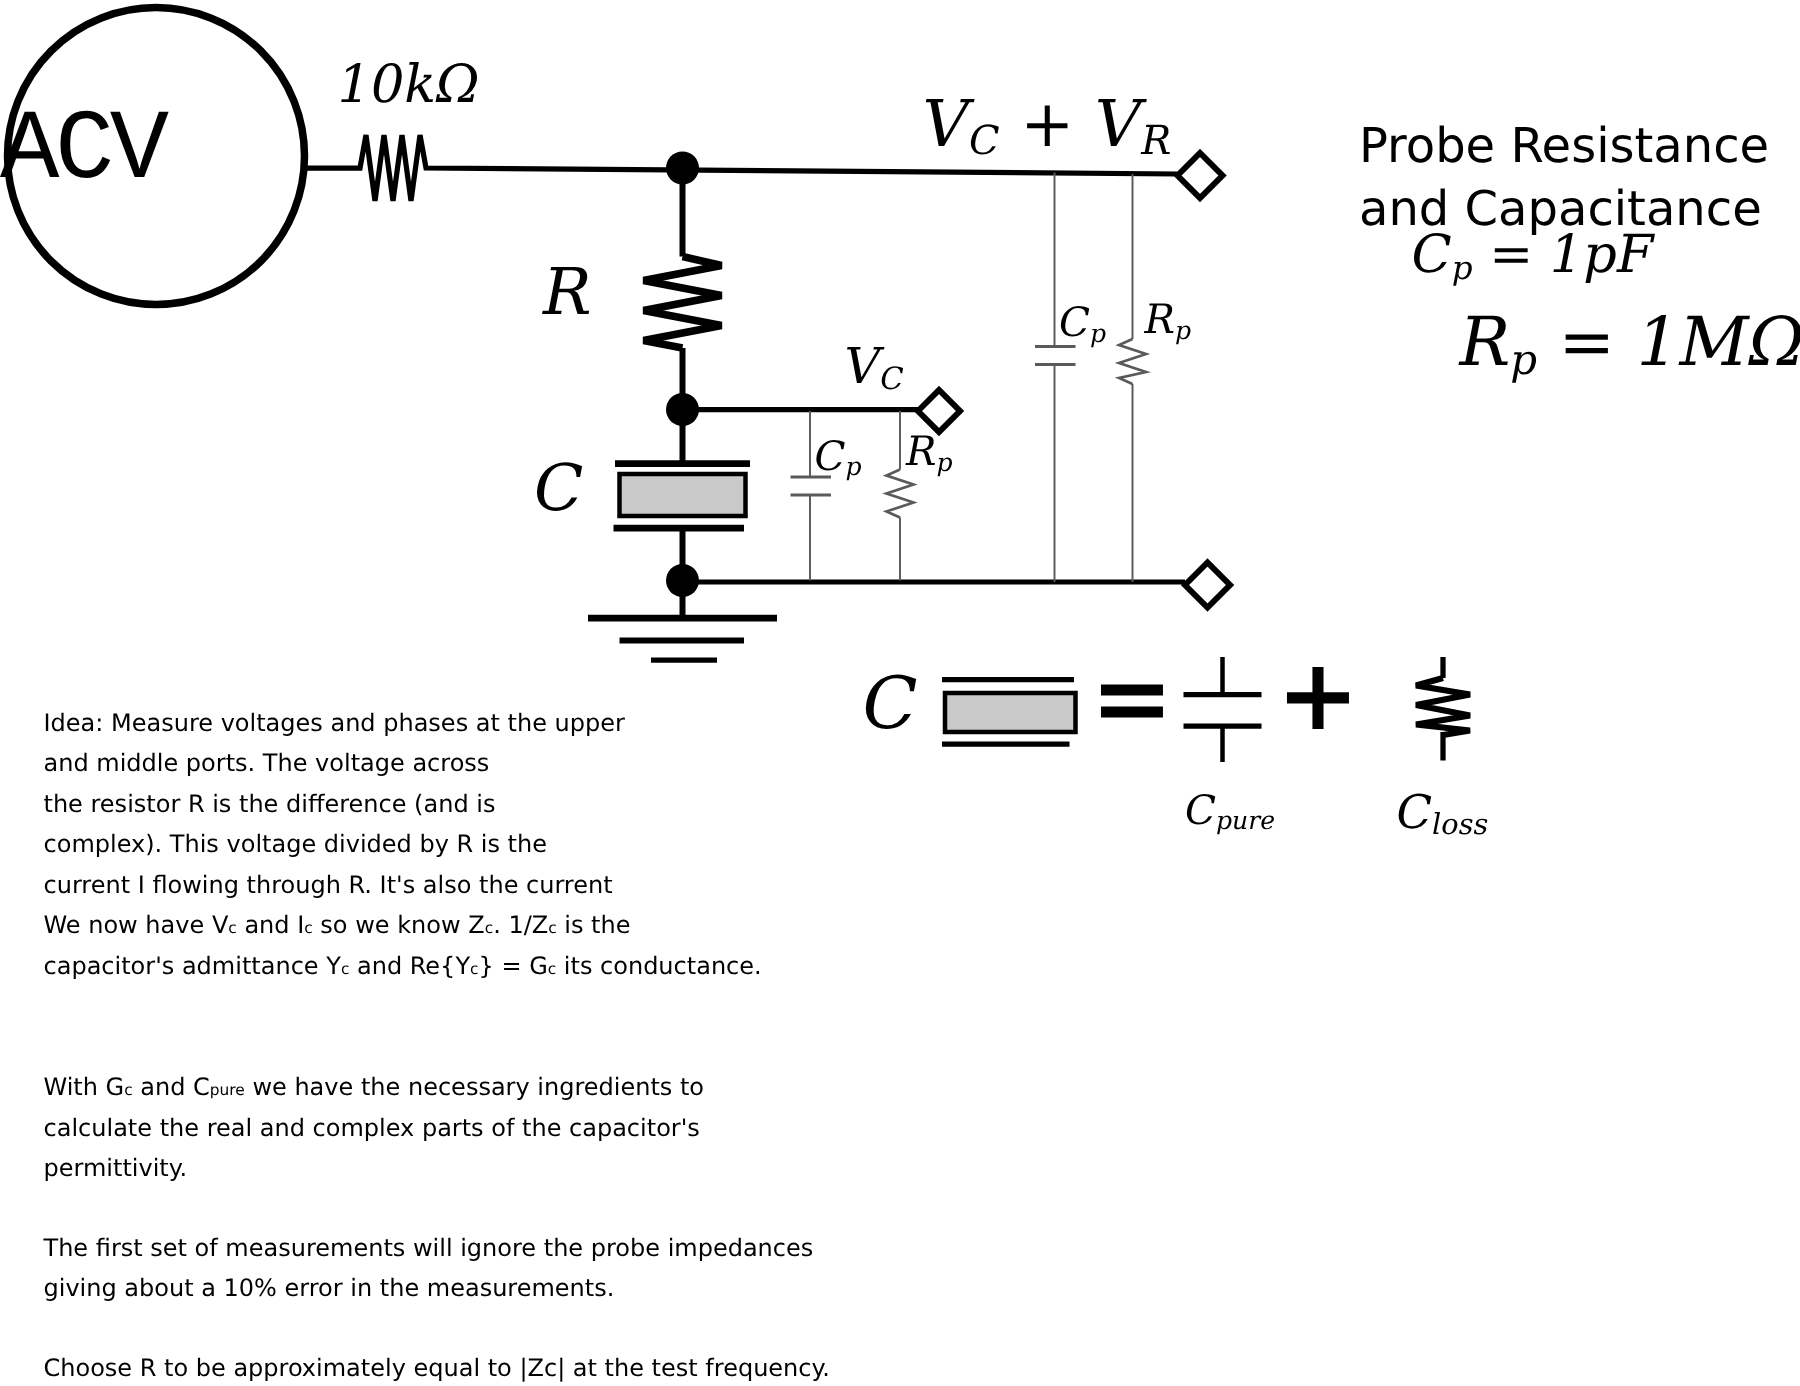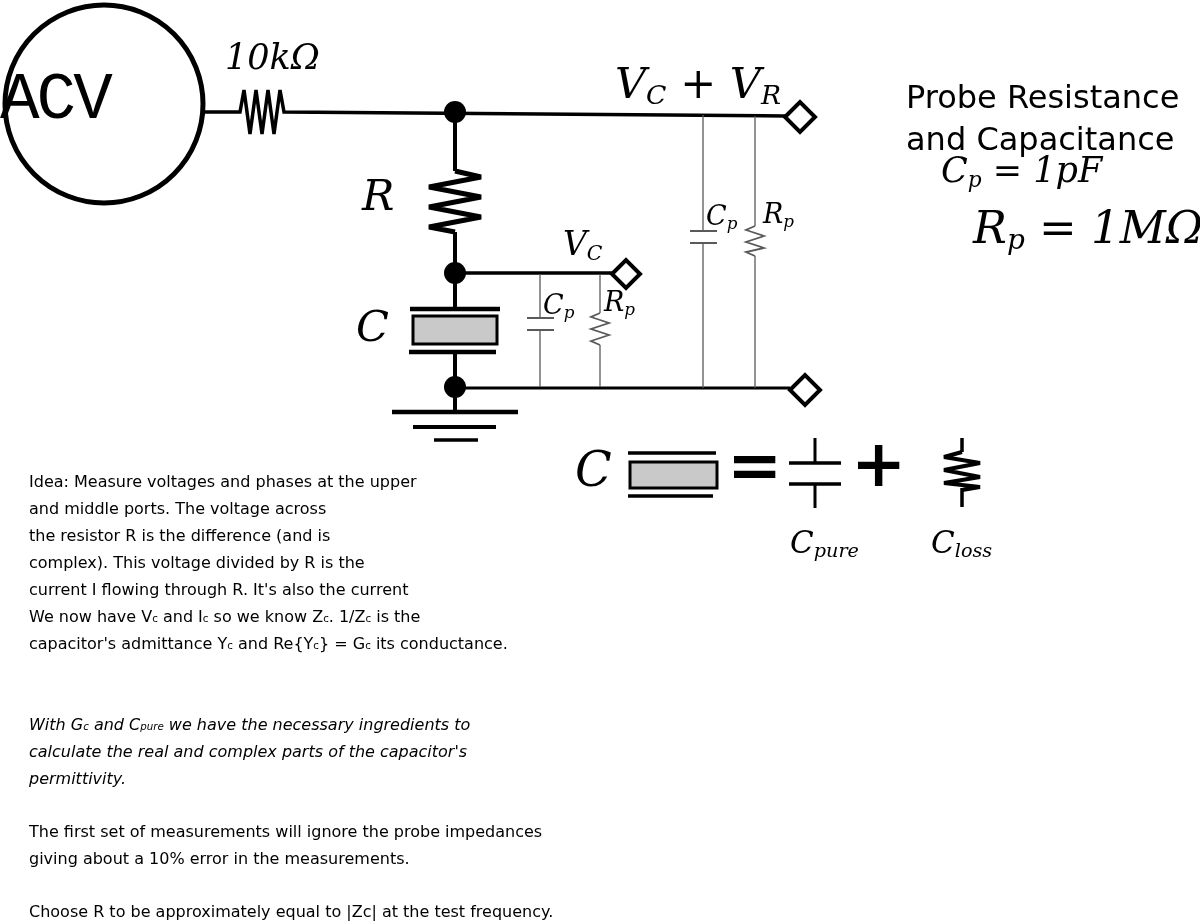--- a/index.html
+++ b/index.html
@@ -101,33 +101,33 @@
   <div class="abs sans probe-title">
     <div>Probe Resistance</div>
     <div>and Capacitance</div>
   </div>
   <div class="abs math" style="left:941px; top:153px; font-size:35px;"><span>C</span><sub>p</sub><span> = 1pF</span></div>
   <div class="abs math" style="left:937px; top:205px; font-size:45px;margin-left:36px;"><span>R</span><sub>p</sub><span> = 1MΩ</span></div>
 
   <div class="abs math" style="left:575px; top:445px; font-size:48px;">C</div>
   <div class="abs op" style="left:727px; top:432px; font-size:66px;">=</div>
   <div class="abs op" style="left:851px; top:430px; font-size:66px;">+</div>
-  <div class="abs math" style="left:790px; top:527px; font-size:31px;"><span>C</span><sub>pure</sub></div>
+  <div class="abs math" style="left:790px; top:527px; font-size:27px;"><span>C</span><sub>pure</sub></div>
   <div class="abs math" style="left:931px; top:527px; font-size:31px;"><span>C</span><sub>loss</sub></div>
 
   <div class="notes-para" style="top:468px;">
     <div class="note-line"><span>Idea: Measure voltages and phases at the upper</span></div>
     <div class="note-line"><span>and middle ports. The voltage across</span></div>
     <div class="note-line"><span>the resistor R is the difference (and is</span></div>
     <div class="note-line"><span>complex). This voltage divided by R is the</span></div>
     <div class="note-line"><span>current I flowing through R. It's also the current</span></div>
     <div class="note-line"><span>We now have V</span><sub>c</sub><span> and I</span><sub>c</sub><span> so we know Z</span><sub>c</sub><span>. 1/Z</span><sub>c</sub><span> is the</span></div>
     <div class="note-line"><span>capacitor's admittance Y</span><sub>c</sub><span> and Re{Y</span><sub>c</sub><span>} = G</span><sub>c</sub><span> its conductance.</span></div>
   </div>
-  <div class="notes-para" style="top:711px;font-style:italic;">
+  <div class="notes-para" style="top:711px;">
     <div class="note-line"><span>With G</span><sub>c</sub><span> and C</span><sub>pure</sub><span> we have the necessary ingredients to</span></div>
     <div class="note-line"><span>calculate the real and complex parts of the capacitor's</span></div>
     <div class="note-line"><span>permittivity.</span></div>
   </div>
   <div class="notes-para" style="top:818px;">
     <div class="note-line"><span>The first set of measurements will ignore the probe impedances</span></div>
     <div class="note-line"><span>giving about a 10% error in the measurements.</span></div>
   </div>
   <div class="notes-para" style="top:898px;">
     <div class="note-line"><span>Choose R to be approximately equal to |Zc| at the test frequency.</span></div>

